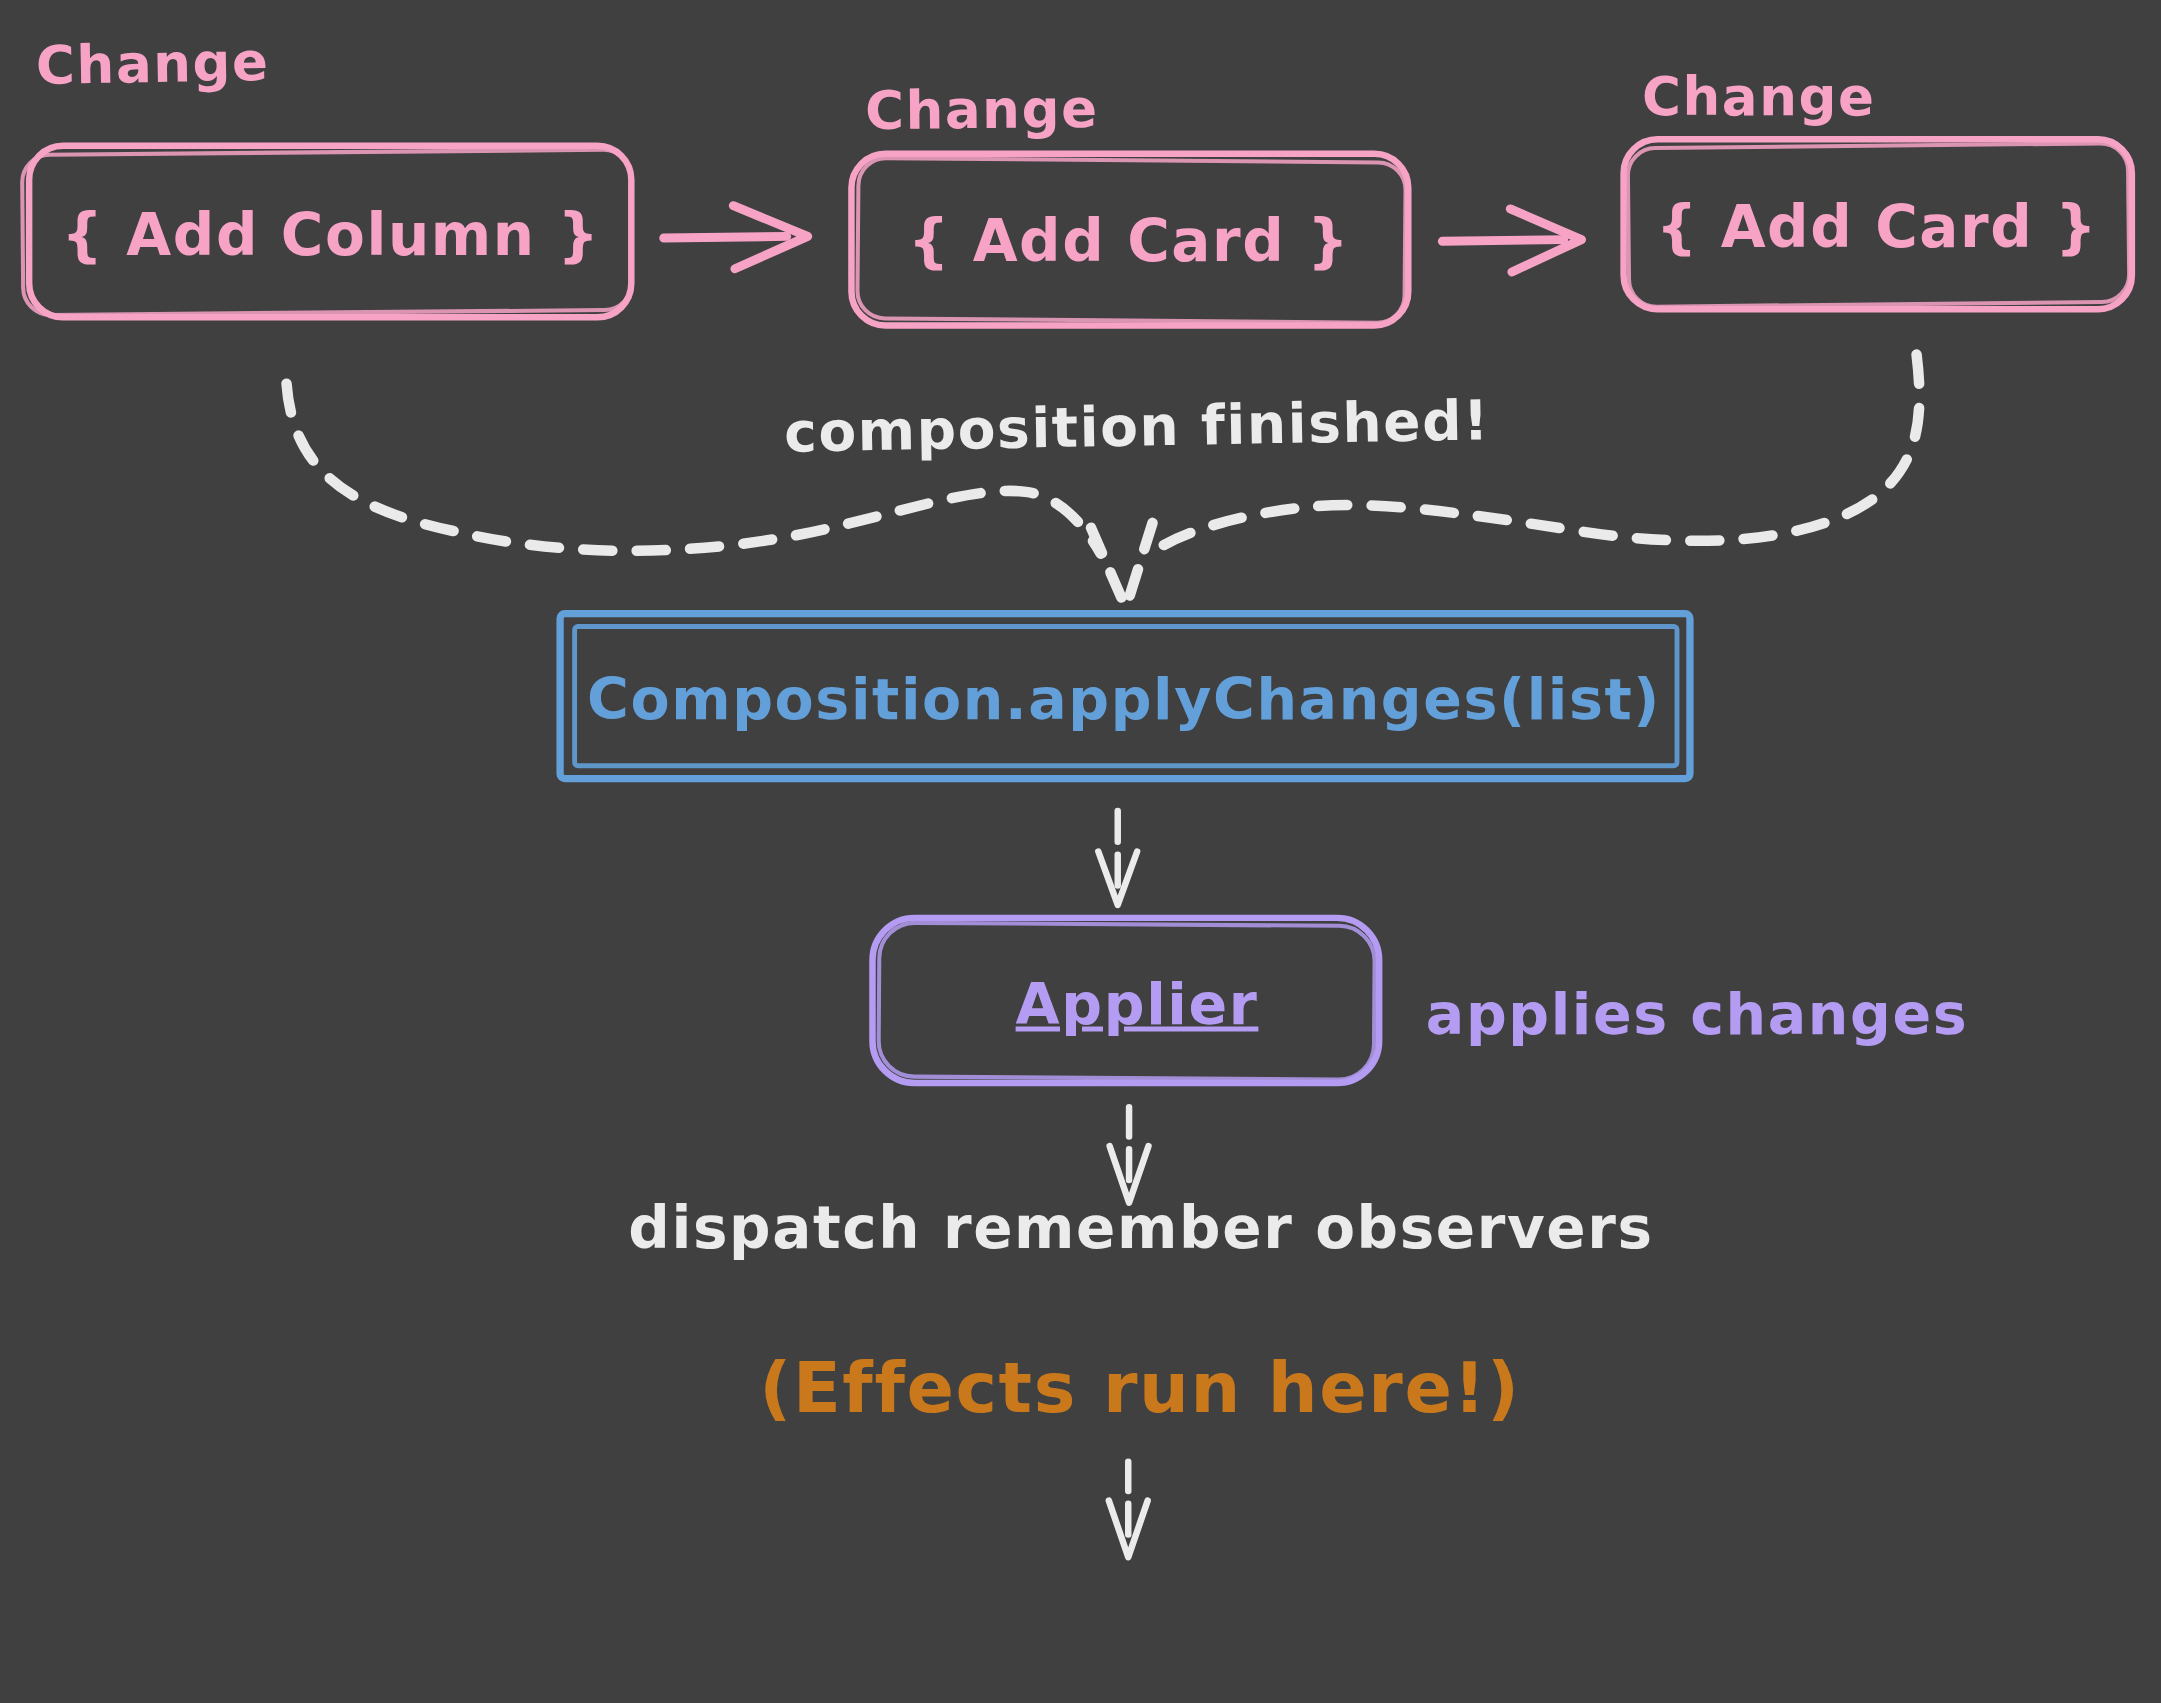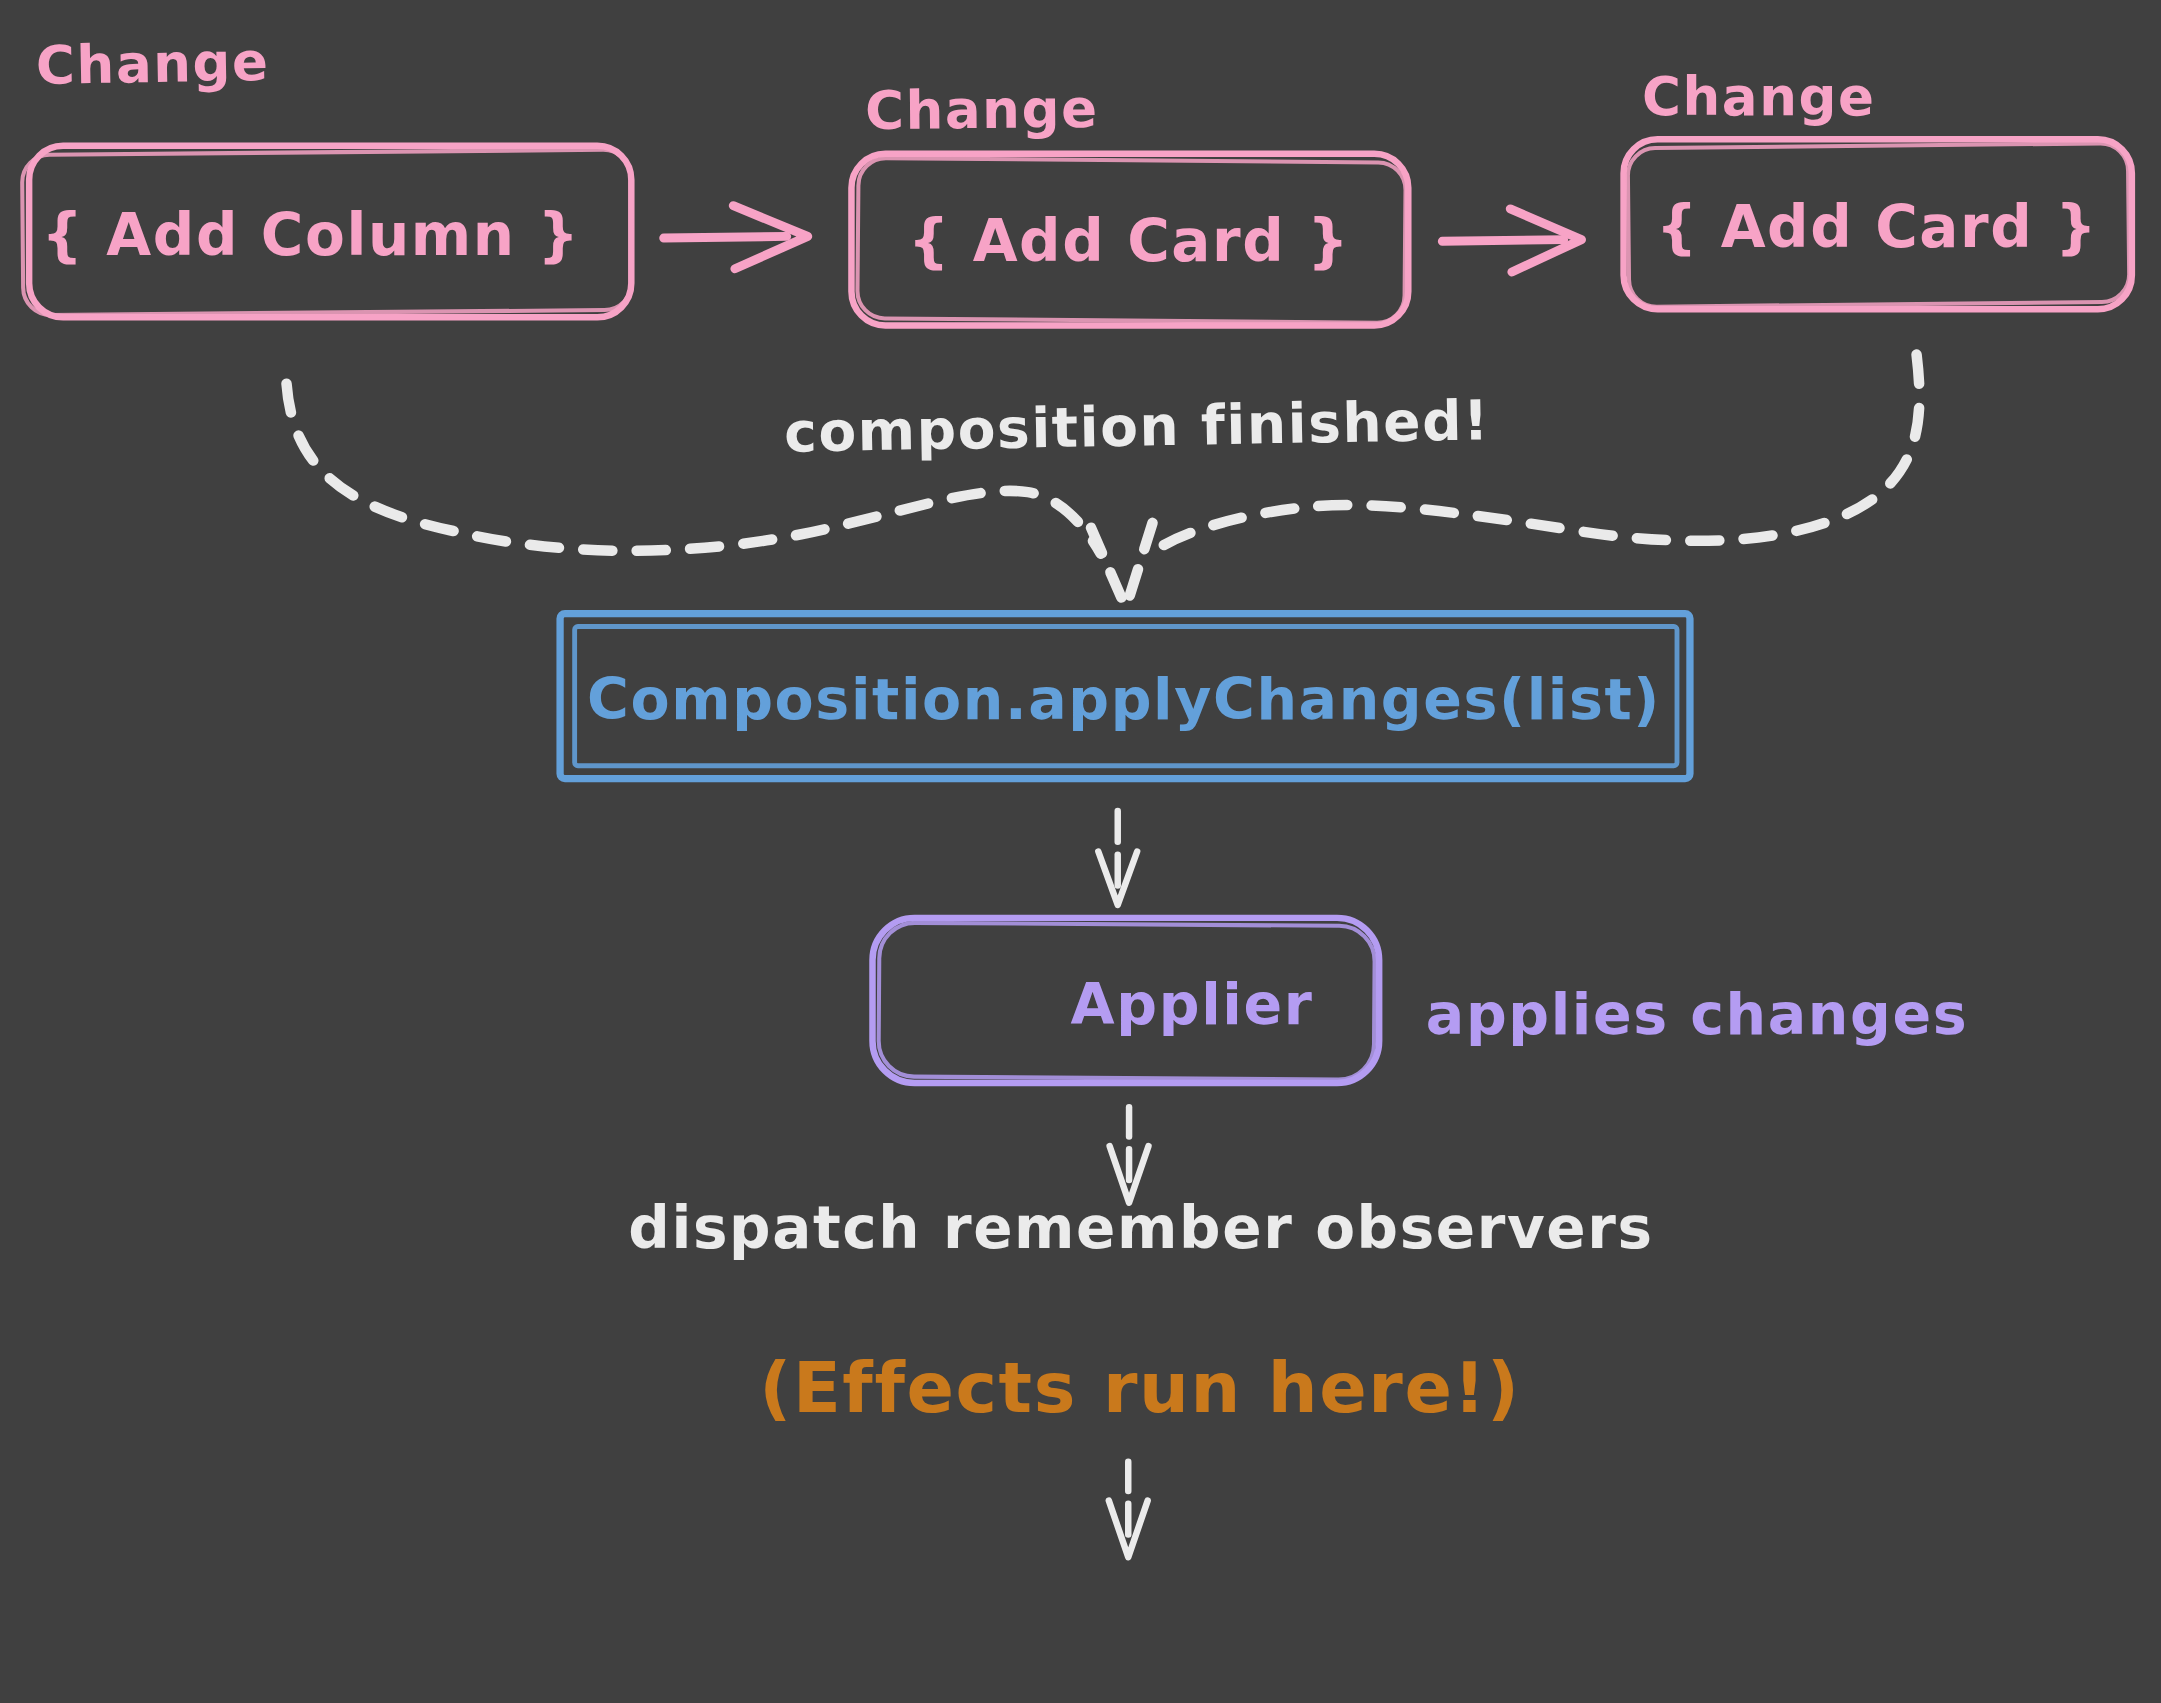--- a/index.html
+++ b/index.html
@@ -25,27 +25,27 @@
   .purple{color:#b49cf2;}
   .orange{color:#c9791c;}
   .white{color:#ebebeb;}
 
   .change-label{font-size:53px;}
   #change-label-1{left:36px;top:37px;transform:rotate(-1deg);}
   #change-label-2{left:865px;top:83px;transform:rotate(-0.5deg);}
   #change-label-3{left:1642px;top:70px;}
 
   .box-text{font-size:58px;}
-  #change-value-1{left:311px;top:235px;}
+  #change-value-1{left:331px;top:235px;}
   #change-value-2{left:1129px;top:241px;}
   #change-value-3{left:1877px;top:227px;}
 
   #composition-note{left:1137px;top:427px;font-size:55px;transform:translate(-50%,-50%) rotate(-1deg);}
   #apply-box-text{left:1124px;top:699px;font-size:57px;}
-  #applier-text{left:1192px;top:1004px;font-size:57px;}
+  #applier-text{left:1137px;top:1004px;font-size:57px;text-decoration:underline;}
   #applier-note{left:1697px;top:1014px;font-size:57px;}
   #dispatch-text{left:1141px;top:1228px;font-size:58px;}
   #effects-note{left:1140px;top:1388px;font-size:70px;}
   #run-side-effects{left:1133px;top:1642px;font-size:60px;}
 </style>
 </head>
 <body>
 
 <div id="canvas">
 

